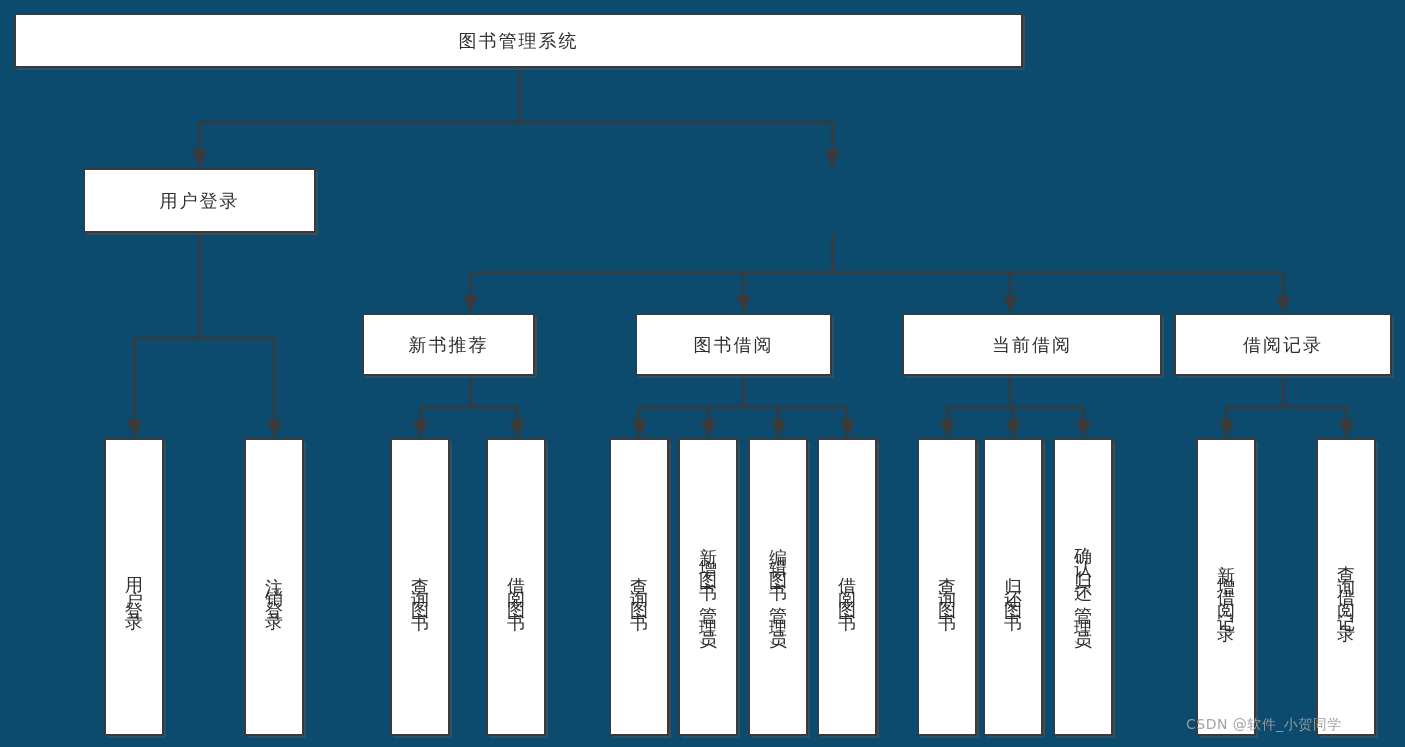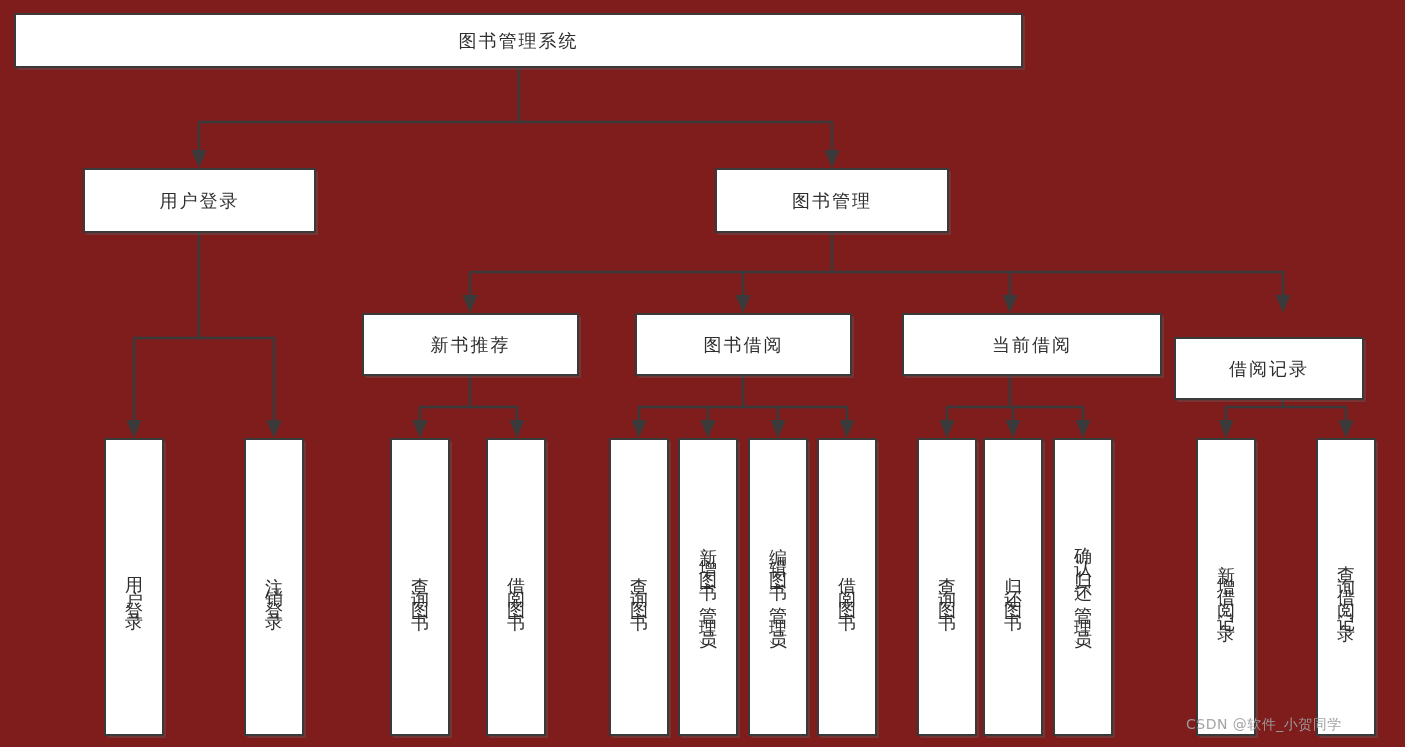--- a/index.html
+++ b/index.html
@@ -5,21 +5,21 @@
   html, body {
     margin: 0;
     padding: 0;
     background: #ffffff;
     font-family: "DejaVu Sans", "Liberation Sans", sans-serif;
   }
   .canvas {
     position: relative;
     width: 1405px;
     height: 747px;
-    background: #7f1d1d;
+    background: #0c4a6e;
     overflow: hidden;
   }
   .connectors {
     position: absolute;
     left: 0;
     top: 0;
     z-index: 0;
   }
   .node {
     position: absolute;
@@ -46,24 +46,24 @@
     line-height: 1;
     white-space: nowrap;
   }
   
   .lvl1 { left: 14px;   top: 13px;  width: 1009px; height: 55px; }
 
   .l2-a { left: 83px;   top: 168px; width: 233px;  height: 65px; }
   .l2-b { left: 715px;  top: 168px; width: 234px;  height: 65px; }
 
   .l3   { top: 313px;   height: 63px; }
-  .l3-a { left: 362px;  width: 217px; }
-  .l3-b { left: 635px;  width: 217px; }
+  .l3-a { left: 362px;  width: 173px; }
+  .l3-b { left: 635px;  width: 197px; }
   .l3-c { left: 902px;  width: 260px; }
-  .l3-d { left: 1174px; width: 190px; margin-top: 24px; }
+  .l3-d { left: 1174px; width: 218px; }
 
   .leaf { top: 438px; width: 60px; height: 298px; }
   .lf1  { left: 104px; }
   .lf2  { left: 244px; }
   .lf3  { left: 390px; }
   .lf4  { left: 486px; }
   .lf5  { left: 609px; }
   .lf6  { left: 678px; }
   .lf7  { left: 748px; }
   .lf8  { left: 817px; }
@@ -153,23 +153,20 @@
     <polygon points="1338.5,420 1353.5,420 1346,438"></polygon>
   </svg>
 
   <div class="node lvl1">
     <span class="h-label">图书管理系统</span>
   </div>
 
   <div class="node l2-a">
     <span class="h-label">用户登录</span>
   </div>
-  <div class="node l2-b">
-    <span class="h-label">图书管理</span>
-  </div>
 
   <div class="node l3 l3-a">
     <span class="h-label">新书推荐</span>
   </div>
   <div class="node l3 l3-b">
     <span class="h-label">图书借阅</span>
   </div>
   <div class="node l3 l3-c">
     <span class="h-label">当前借阅</span>
   </div>

